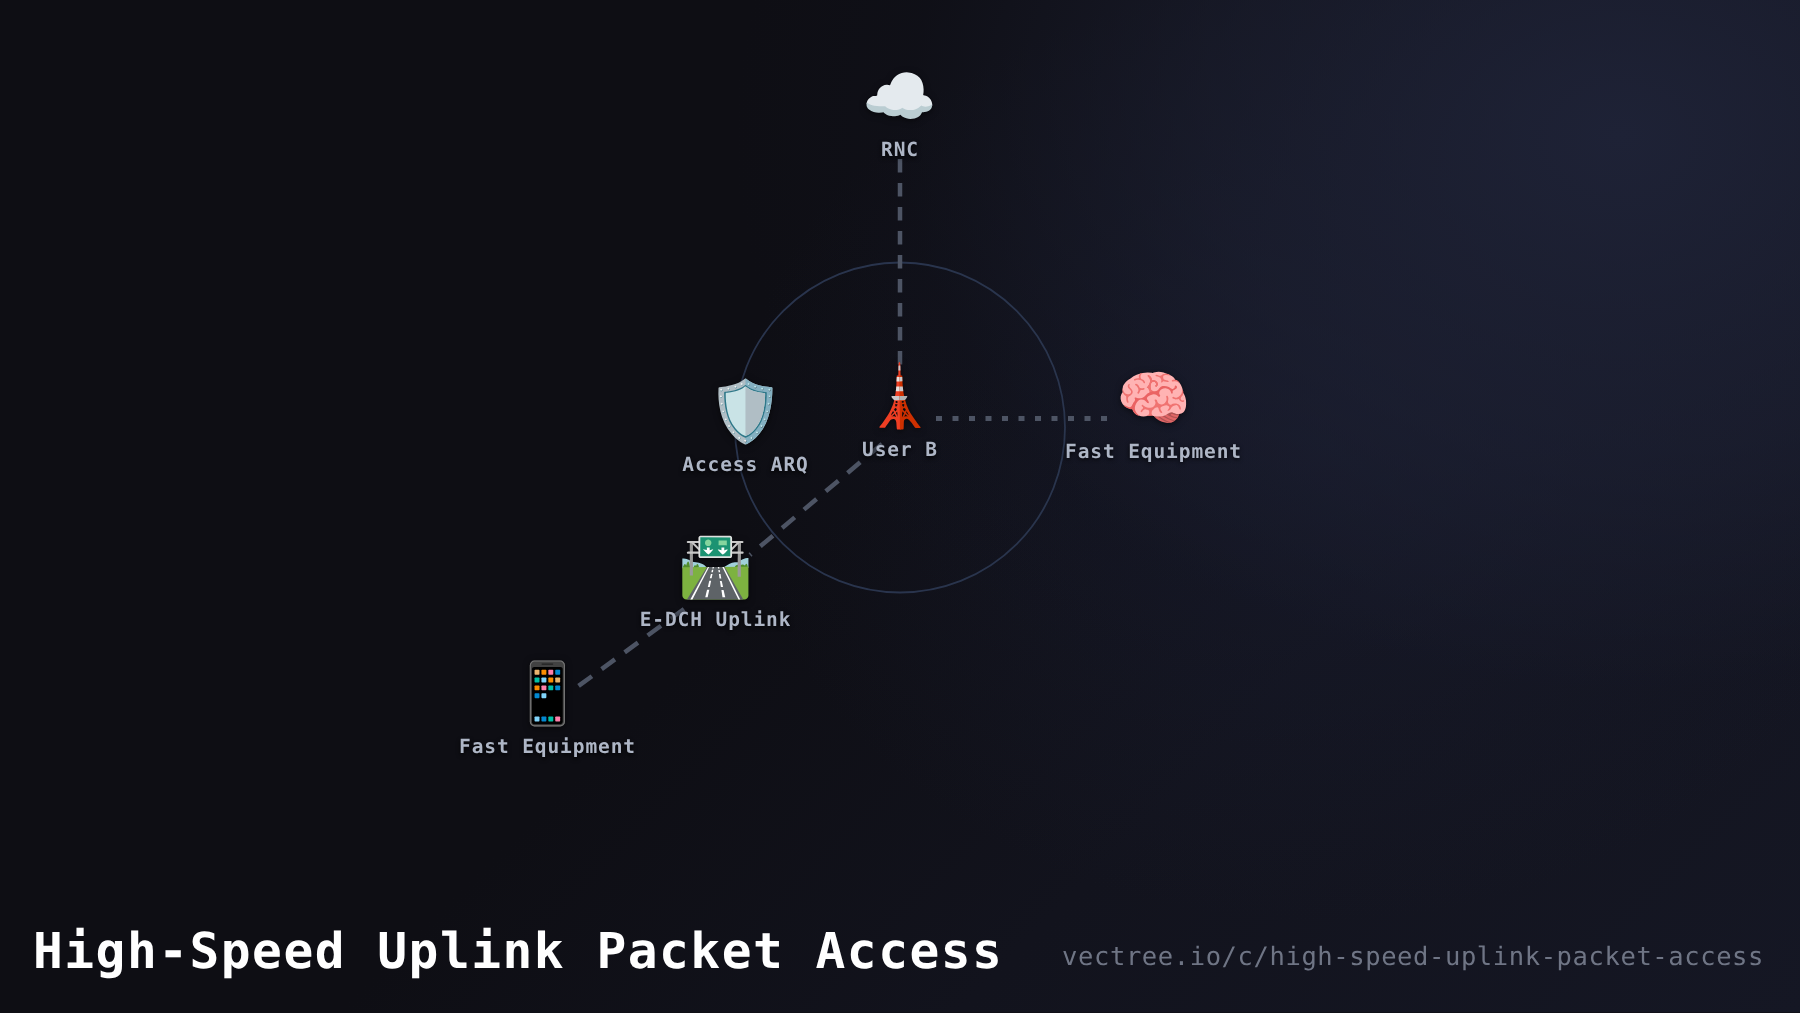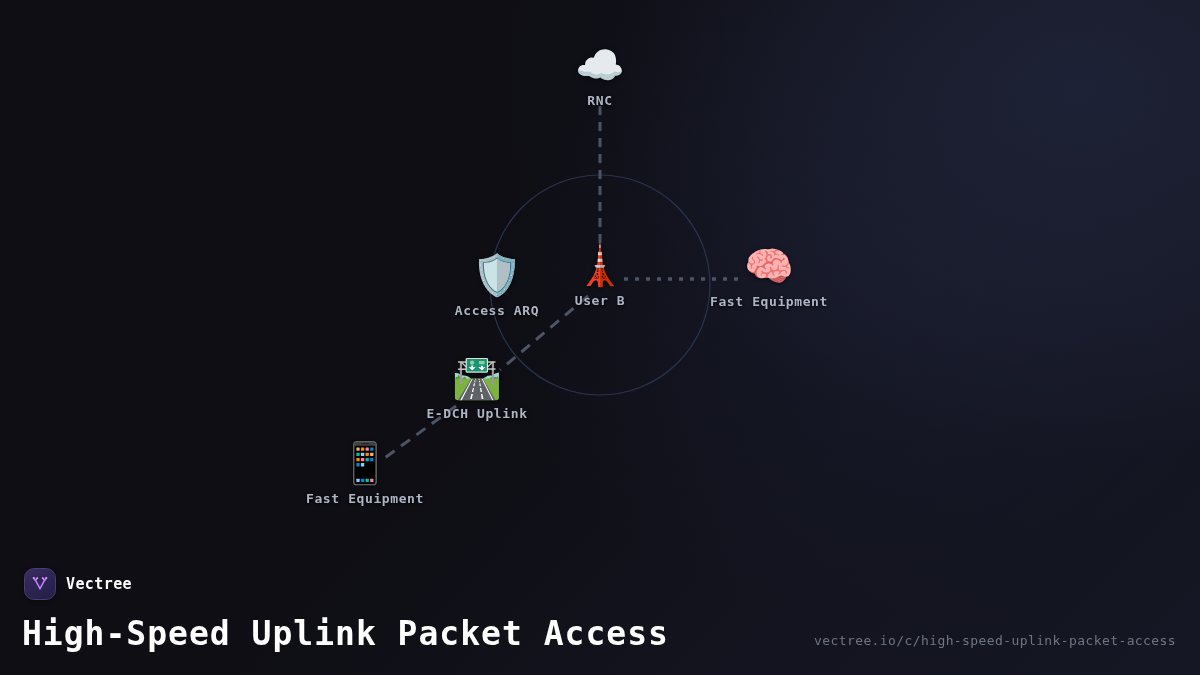--- a/index.html
+++ b/index.html
@@ -87,21 +87,21 @@
     font-size:33px;
     font-weight:bold;
     color:#ffffff;
     letter-spacing:1.0px;
     white-space:nowrap;
     text-align:right;
   }
   #page-url {
     position:absolute;
     right:24px; bottom:27px;
-    font-size:13px;
+    font-size:17px;
     letter-spacing:0.4px;
     color:#6f7585;
     white-space:nowrap;
     text-align:right;
   }
 </style>
 </head>
 <body>
 
 <div id="root">
@@ -148,40 +148,20 @@
 
     <div class="node" style="left:365px; top:474px;">
       <div class="node-emoji">📱</div>
       <div class="node-label">Fast Equipment</div>
     </div>
 
   </div>
 
   <div id="footer">
 
-    <div id="brand">
-      <div id="logo-mark">
-        <svg width="20" height="20" viewBox="0 0 20 20" xmlns="http://www.w3.org/2000/svg">
-          <g stroke="#c77dff" stroke-width="1.5" stroke-linecap="round" fill="none">
-            <path d="M5.4 6.2 L10 14.6 L14.6 6.2"></path>
-            <path d="M5.4 6.2 L3.9 4.2"></path>
-            <path d="M5.4 6.2 L7.0 4.4"></path>
-            <path d="M14.6 6.2 L16.1 4.2"></path>
-            <path d="M14.6 6.2 L13.0 4.4"></path>
-          </g>
-          <g fill="#e9a6ff">
-            <circle cx="3.7" cy="3.9" r="1.0"></circle>
-            <circle cx="7.2" cy="4.1" r="0.9"></circle>
-            <circle cx="16.3" cy="3.9" r="1.0"></circle>
-            <circle cx="12.8" cy="4.1" r="0.9"></circle>
-          </g>
-        </svg>
-      </div>
-      <div id="brand-name">Vectree</div>
-    </div>
 
     <div id="page-title">High-Speed Uplink Packet Access</div>
 
     <div id="page-url">vectree.io/c/high-speed-uplink-packet-access</div>
 
   </div>
 
 </div>
 
 </body></html>

